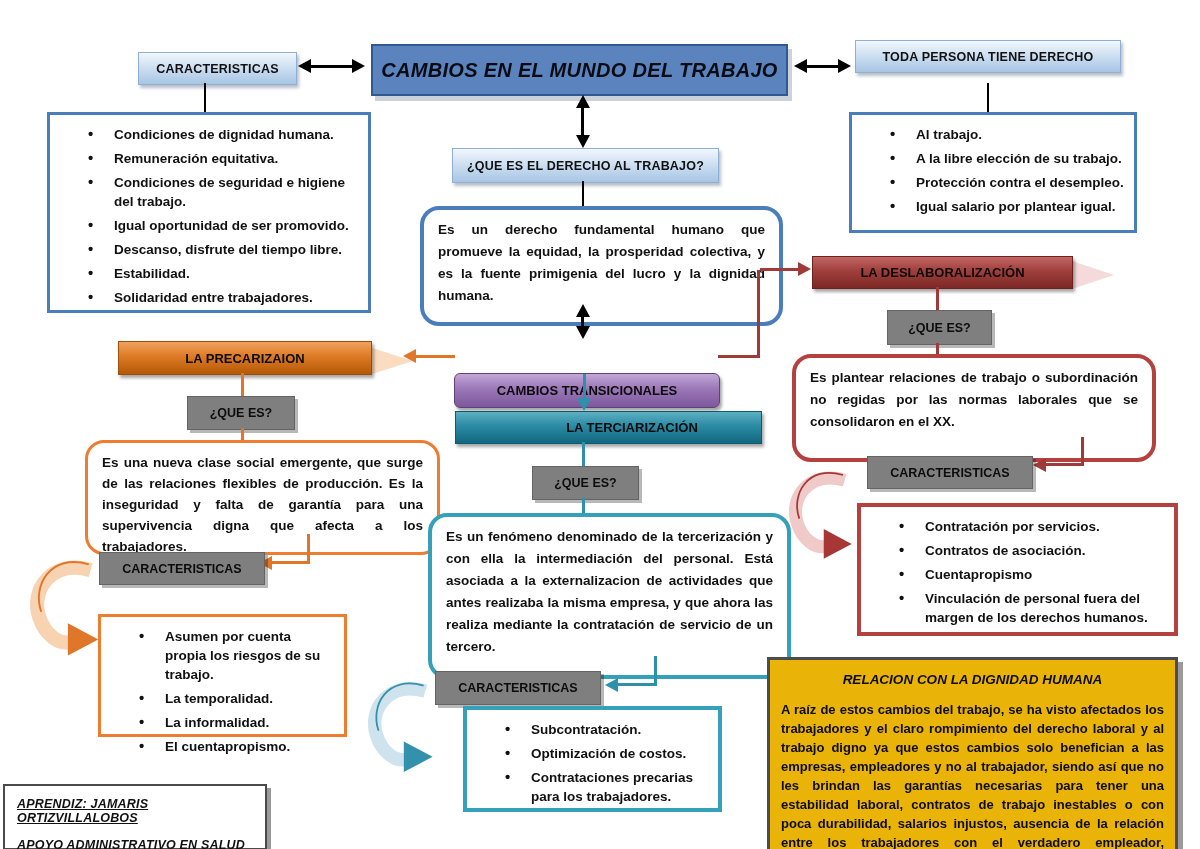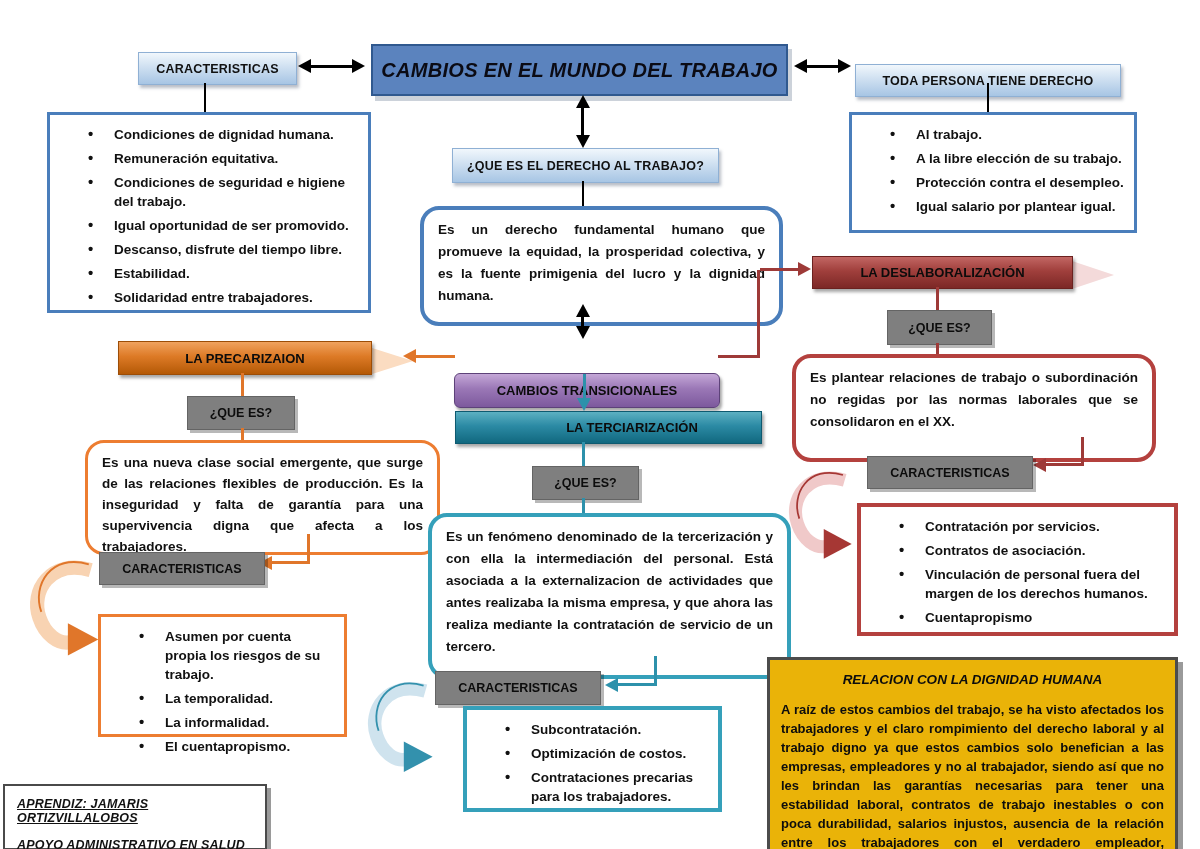--- a/index.html
+++ b/index.html
@@ -73,21 +73,21 @@
 </style>
 </head>
 <body>
 
 <div class="canvas">
 
   <div class="abs chip" style="left:138px;top:52px;width:157px;height:31px;">CARACTERISTICAS</div>
 
   <div class="abs titlebox" style="left:371px;top:44px;width:413px;height:48px;">CAMBIOS EN EL MUNDO DEL TRABAJO</div>
 
-  <div class="abs chip" style="left:855px;top:64px;width:264px;height:31px;">TODA PERSONA TIENE DERECHO</div>
+  <div class="abs chip" style="left:855px;top:40px;width:264px;height:31px;">TODA PERSONA TIENE DERECHO</div>
 
   <div>
     <div class="seg" style="left:310px;top:65px;width:44px;height:3px;"></div>
     <div class="tri left" style="left:298px;top:59px;"></div>
     <div class="tri right" style="left:352px;top:59px;"></div>
   </div>
   <div>
     <div class="seg" style="left:806px;top:65px;width:34px;height:3px;"></div>
     <div class="tri left" style="left:794px;top:59px;"></div>
     <div class="tri right" style="left:838px;top:59px;"></div>
@@ -228,22 +228,22 @@
   <svg class="swoosh" style="left:787px;top:468px;" width="70" height="96" viewBox="0 0 80 110">
     <path d="M66,14 C24,2 2,36 12,64 C18,82 32,92 44,90" fill="none" stroke="#f0c9c9" stroke-width="15"></path>
     <path d="M64,8 C24,-4 4,30 14,58" fill="none" stroke="#a63734" stroke-width="2"></path>
     <polygon points="42,70 42,104 74,87" fill="#a63734"></polygon>
   </svg>
 
   <div class="abs listbox darkred" style="left:857px;top:503px;width:313px;height:125px;">
     <ul>
         <li>Contratación por servicios.</li>
         <li>Contratos de asociación.</li>
+        <li>Cuentapropismo</li>
         <li>Vinculación de personal fuera del margen de los derechos humanos.</li>
-        <li>Cuentapropismo</li>
       </ul>
   </div>
 
   <div class="abs pinkbox" style="left:767px;top:633px;width:383px;height:183px;">
     <p class="ptitle">RELACION CON LA DIGNIDAD HUMANA</p>
     <p class="pbody">A raíz de estos cambios del trabajo, se ha visto afectados los trabajadores y el claro rompimiento del derecho laboral y al trabajo digno ya que estos cambios solo benefician a las empresas, empleadores y no al trabajador, siendo así que no les brindan las garantías necesarias para tener una estabilidad laboral, contratos de trabajo inestables o con poca durabilidad, salarios injustos, ausencia de la relación entre los trabajadores con el verdadero empleador, desprotección de los derechos del trabajo.</p>
   </div>
 
   <div class="abs footerbox" style="left:3px;top:784px;width:236px;height:40px;">
     <p>APRENDIZ:  JAMARIS ORTIZVILLALOBOS</p>

